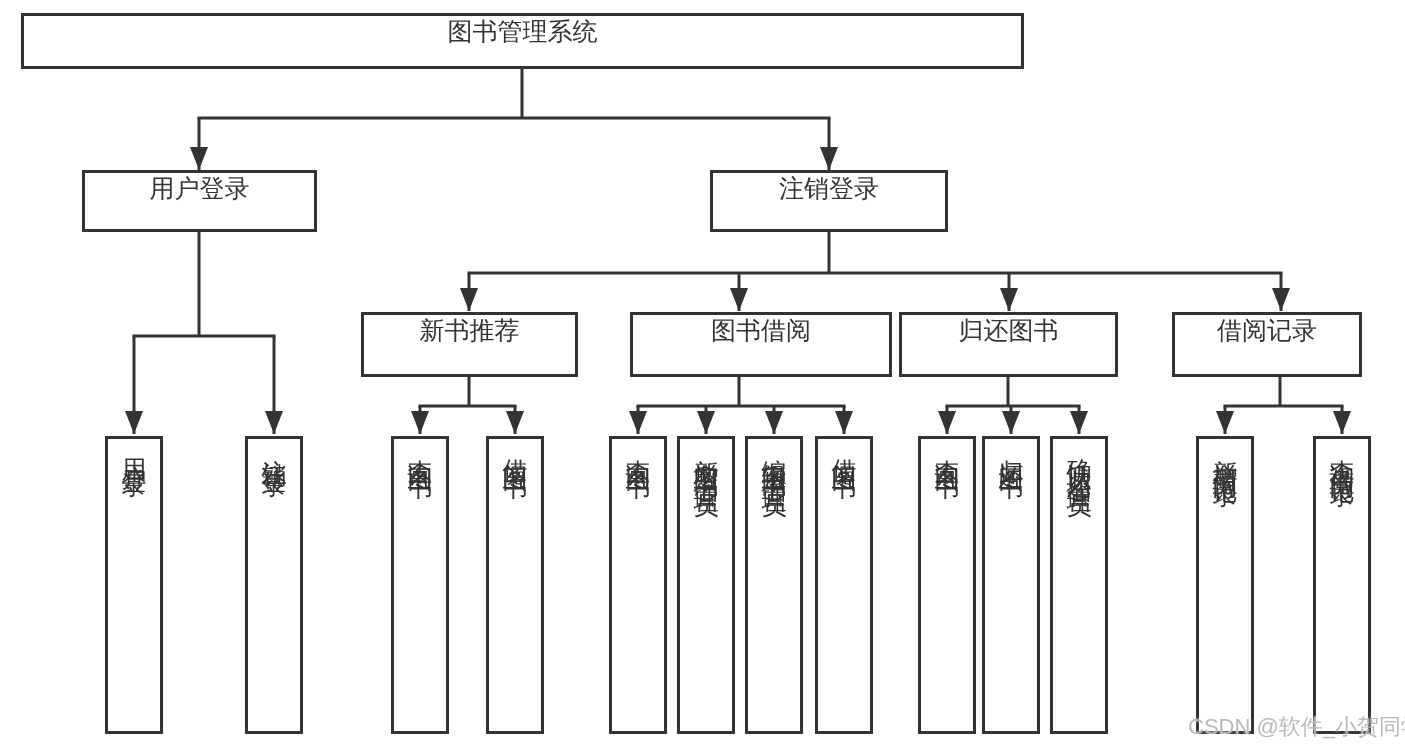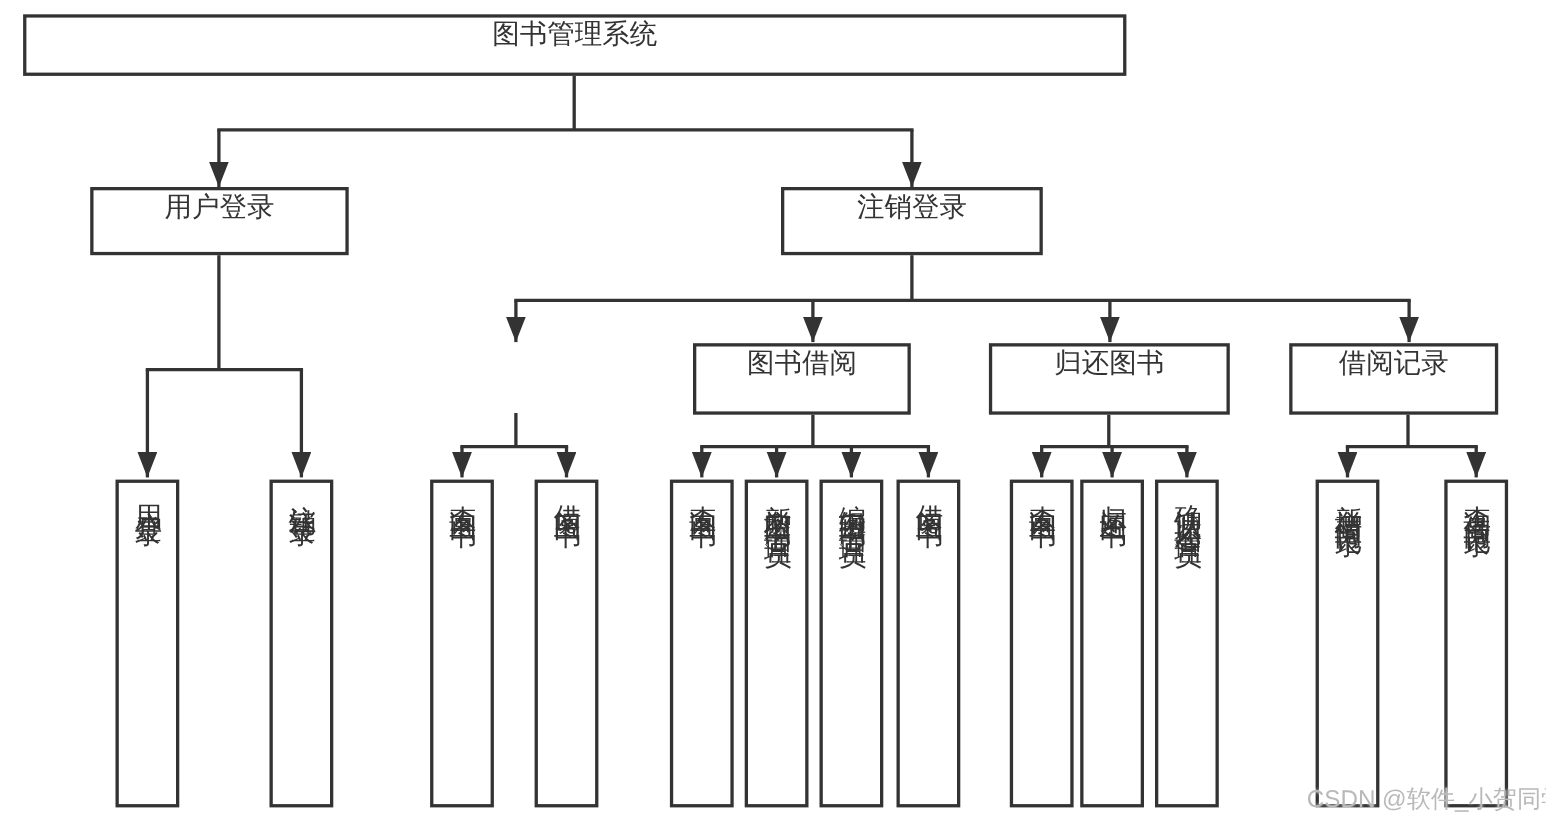--- a/index.html
+++ b/index.html
@@ -124,21 +124,24 @@
     <span class="lbl">图书管理系统</span>
   </div>
 
   <div class="node h" style="left:82px;top:170px;width:235px;height:62px">
     <span class="lbl">用户登录</span>
   </div>
   <div class="node h" style="left:710px;top:170px;width:238px;height:62px">
     <span class="lbl">注销登录</span>
   </div>
 
-  <div class="node h" style="left:630px;top:312px;width:198px;height:65px">
+  <div class="node h" style="left:361px;top:312px;width:217px;height:65px">
+    <span class="lbl">新书推荐</span>
+  </div>
+  <div class="node h" style="left:630px;top:312px;width:262px;height:65px">
     <span class="lbl">图书借阅</span>
   </div>
   <div class="node h" style="left:899px;top:312px;width:219px;height:65px">
     <span class="lbl">归还图书</span>
   </div>
   <div class="node h" style="left:1172px;top:312px;width:190px;height:65px">
     <span class="lbl">借阅记录</span>
   </div>
 
   <div class="node v" style="left:105px;top:436px;width:58px;height:298px">

